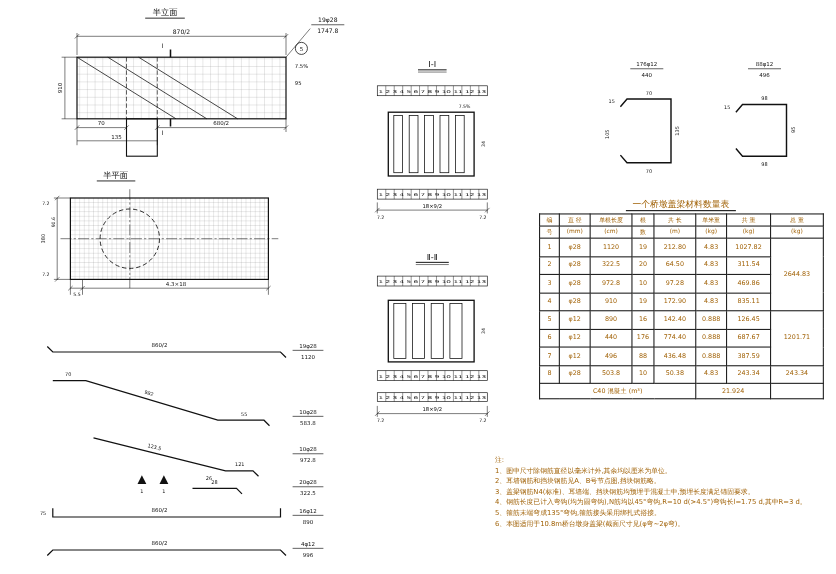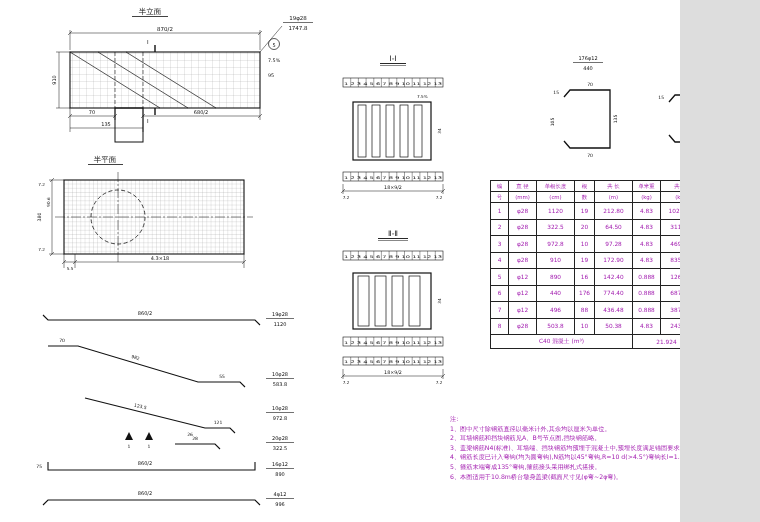--- a/index.html
+++ b/index.html
@@ -1,17 +1,17 @@
 <!DOCTYPE html>
 <html><head>
 <meta charset="utf-8">
 <style>
   html,body{margin:0;padding:0;background:#ddd;}
-  .sheet{position:relative;width:680px;height:522px;background:#fff;overflow:hidden;
-         font-family:"DejaVu Sans",sans-serif;color:#a21caf;}
+  .sheet{position:relative;width:760px;height:522px;background:#fff;overflow:hidden;
+         font-family:"DejaVu Sans",sans-serif;color:#a16207;}
   svg{position:absolute;overflow:visible;}
   svg text{fill:#111;font-family:"DejaVu Sans",sans-serif;}
   .ln{stroke:#111;}
   .tblwrap{position:absolute;left:490px;top:180px;width:258px;}
   .tbl-title{font-size:8px;text-align:center;margin-bottom:3px;white-space:nowrap;}
   .tbl-title span{border-bottom:0.8px solid #111;padding:0 6px 1px;}
   table{border-collapse:collapse;table-layout:fixed;width:100%;font-size:5.8px;}
   td{border:0.6px solid #222;text-align:center;vertical-align:middle;height:15.5px;padding:0;overflow:hidden;white-space:nowrap;}
   tr.hdr td{height:10px;font-size:5.4px;}
   tr.foot td{height:13px;}
@@ -283,20 +283,21 @@
     <g stroke="#111" stroke-width="1.3" fill="none">
       <path d="M129 52 L135 45 H175 V92 H135 L129 85"></path>
     </g>
     <text x="155" y="41" font-size="4.5" text-anchor="middle">98</text>
     <text x="124" y="49" font-size="4.5" text-anchor="end">15</text>
     <text transform="translate(183,68) rotate(-90)" font-size="4.5" text-anchor="middle">95</text>
     <text x="155" y="101" font-size="4.5" text-anchor="middle">98</text>
   </svg>
 
   <div class="tblwrap">
+    <div class="tbl-title"><span>一个桥墩盖梁材料数量表</span></div>
     <table>
       <colgroup>
           <col style="width:18px">
           <col style="width:28px">
           <col style="width:38px">
           <col style="width:20px">
           <col style="width:38px">
           <col style="width:28px">
           <col style="width:40px">
           <col style="width:48px">

